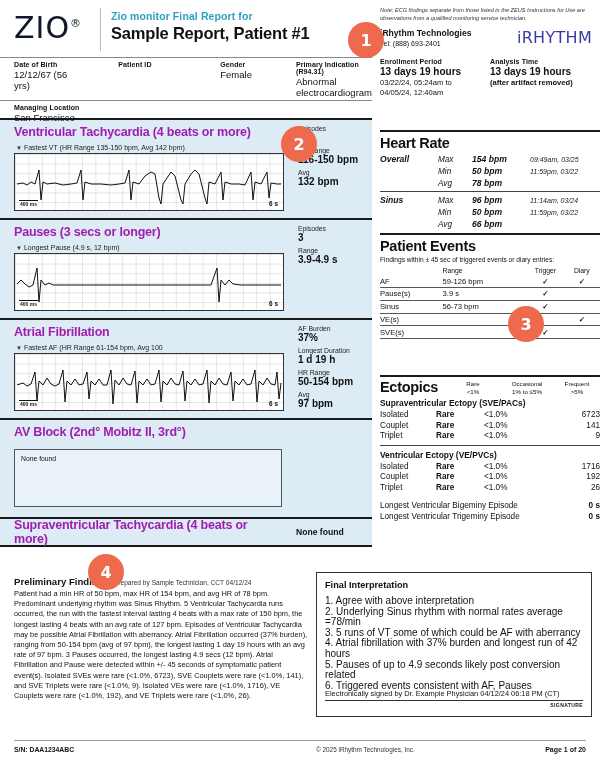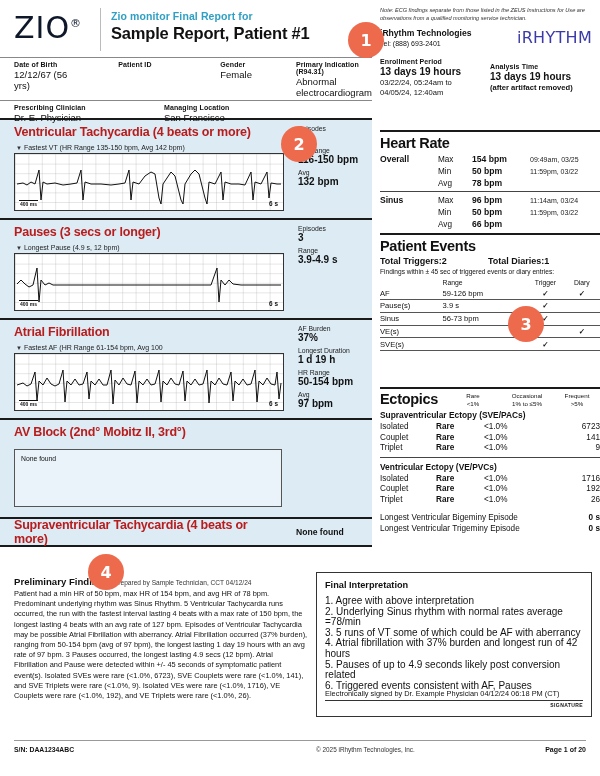--- a/index.html
+++ b/index.html
@@ -41,33 +41,33 @@
   .rule-thin { height: 1px; background: #888; }
 
   .hdr-mid { display: flex; }
   .hdr-mid-left { width: 372px; }
   .hdr-mid-right { width: 228px; padding-left: 8px; }
   .fieldgrid { display: flex; padding: 3px 0 2px 14px; gap: 44px; }
   .field { }
   .f-label { font-size: 7px; font-weight: bold; color: #111; letter-spacing: .1px;}
   .f-value { font-size: 9.5px; color: #111; margin-top: 1px; }
   .f-small { font-size: 7.6px; margin-top: 1px; }
-  .two-col { display: flex; align-items: center; }
+  .two-col { display: flex; }
   .two-col > div { flex: 1; }
 
   
   .body-wrap { display: flex; }
   .col-left { width: 372px; }
   .col-right { width: 228px; padding-left: 8px; margin-top: 12px; }
 
   
   .arr-sec { display: flex; background: #dcebf4; border-top: 2.2px solid #1a1a1a; }
   .arr-main { flex: 1; padding: 5px 8px 7px 14px; }
   .arr-side { width: 82px; padding: 5px 6px 6px 6px; }
-  .arr-title { font-size: 12.5px; font-weight: bold; color: #b91c1c; letter-spacing: -.2px; }
+  .arr-title { font-size: 12.5px; font-weight: bold; color: #a21caf; letter-spacing: -.2px; }
   .strip-cap { font-size: 7px; color: #222; margin: 5px 0 2px 2px; }
   .strip-cap .tri { font-size: 6px; color: #333; }
   .ecg-box { border: 1px solid #333; background: #fff; position: relative; height: 58px; overflow: hidden; }
   .ecg-box svg { display: block; }
   .mm-tag {
     position: absolute; left: 4px; bottom: 3px;
     font-size: 5px; font-weight: bold; background: #fff;
     border-top: 1.6px solid #111; padding: 0 1px;
   }
   .sec-tag { position: absolute; right: 5px; bottom: 3px; font-size: 6.4px; font-weight: bold; color: #111; }
@@ -80,21 +80,21 @@
   }
   .svt-row { display: flex; background: #dcebf4; border-top: 2.2px solid #1a1a1a; align-items: center; height: 28px; }
   .svt-row .arr-main { padding: 0 8px 0 14px; }
   .svt-row .arr-side { padding: 0 6px; }
   .nf-bold { font-size: 8.6px; font-weight: bold; }
 
   
   .blk { padding: 0 0 0 0; }
   .blk-h { font-size: 14.5px; font-weight: bold; letter-spacing: -.3px; margin: 3px 0 2px 0; }
   table { border-collapse: collapse; width: 100%; }
-  .hr-tbl td { font-size: 8.6px; padding: 1px 0; vertical-align: baseline; }
+  .hr-tbl td { font-size: 8.6px; padding: 1px 0; vertical-align: baseline; font-style: italic; }
   .hr-tbl .c-grp { font-weight: bold; width: 58px; }
   .hr-tbl .c-stat { width: 34px; font-size: 8.2px; }
   .hr-tbl .c-val { font-weight: bold; width: 58px; }
   .hr-tbl .c-ts { font-size: 7px; color: #222; }
   .rule-mid { height: 1px; background: #444; margin: 2px 0; }
 
   .pe-totals { display: flex; font-size: 9px; font-weight: bold; margin: 1px 0 2px 0; }
   .pe-totals span:first-child { width: 108px; }
   .pe-note { font-size: 6.6px; color: #111; margin-bottom: 2px; }
   .pe-tbl td, .pe-tbl th { font-size: 7.6px; text-align: left; padding: 1.4px 0; border-bottom: 1px solid #555; }
@@ -194,24 +194,20 @@
             <div class="f-label">Gender</div>
             <div class="f-value">Female</div>
           </div>
           <div class="field">
             <div class="f-label">Primary Indication (R94.31)</div>
             <div class="f-value">Abnormal electrocardiogram</div>
           </div>
         </div>
         <div class="rule-thin"></div>
         <div class="fieldgrid" style="padding-left:14px;">
-          <div class="field" style="width:106px;">
-            <div class="f-label">Prescribing Clinician</div>
-            <div class="f-value">Dr. E. Physician</div>
-          </div>
           <div class="field">
             <div class="f-label">Managing Location</div>
             <div class="f-value">San Francisco</div>
           </div>
         </div>
       </div>
       <div class="hdr-mid-right">
         <div class="two-col" style="padding-top:1px;">
           <div>
             <div class="f-label">Enrollment Period</div>
@@ -377,24 +373,20 @@
             <td class="c-val">66 bpm</td>
             <td class="c-ts"></td>
           </tr>
         </tbody>
           </table>
       </div>
 
       <div class="rule-black" style="margin-top:3px;"></div>
       <div class="blk">
         <div class="blk-h">Patient Events</div>
-        <div class="pe-totals">
-          <span>Total Triggers:2</span>
-          <span>Total Diaries:1</span>
-        </div>
         <div class="pe-note">Findings within ± 45 sec of triggered events or diary entries:</div>
         <table class="pe-tbl">
           <tbody>
               <tr>
             <th class="c-name"></th>
             <th class="c-range">Range</th>
             <th class="c-trig">Trigger</th>
             <th class="c-diary">Diary</th>
           </tr>
           <tr>

